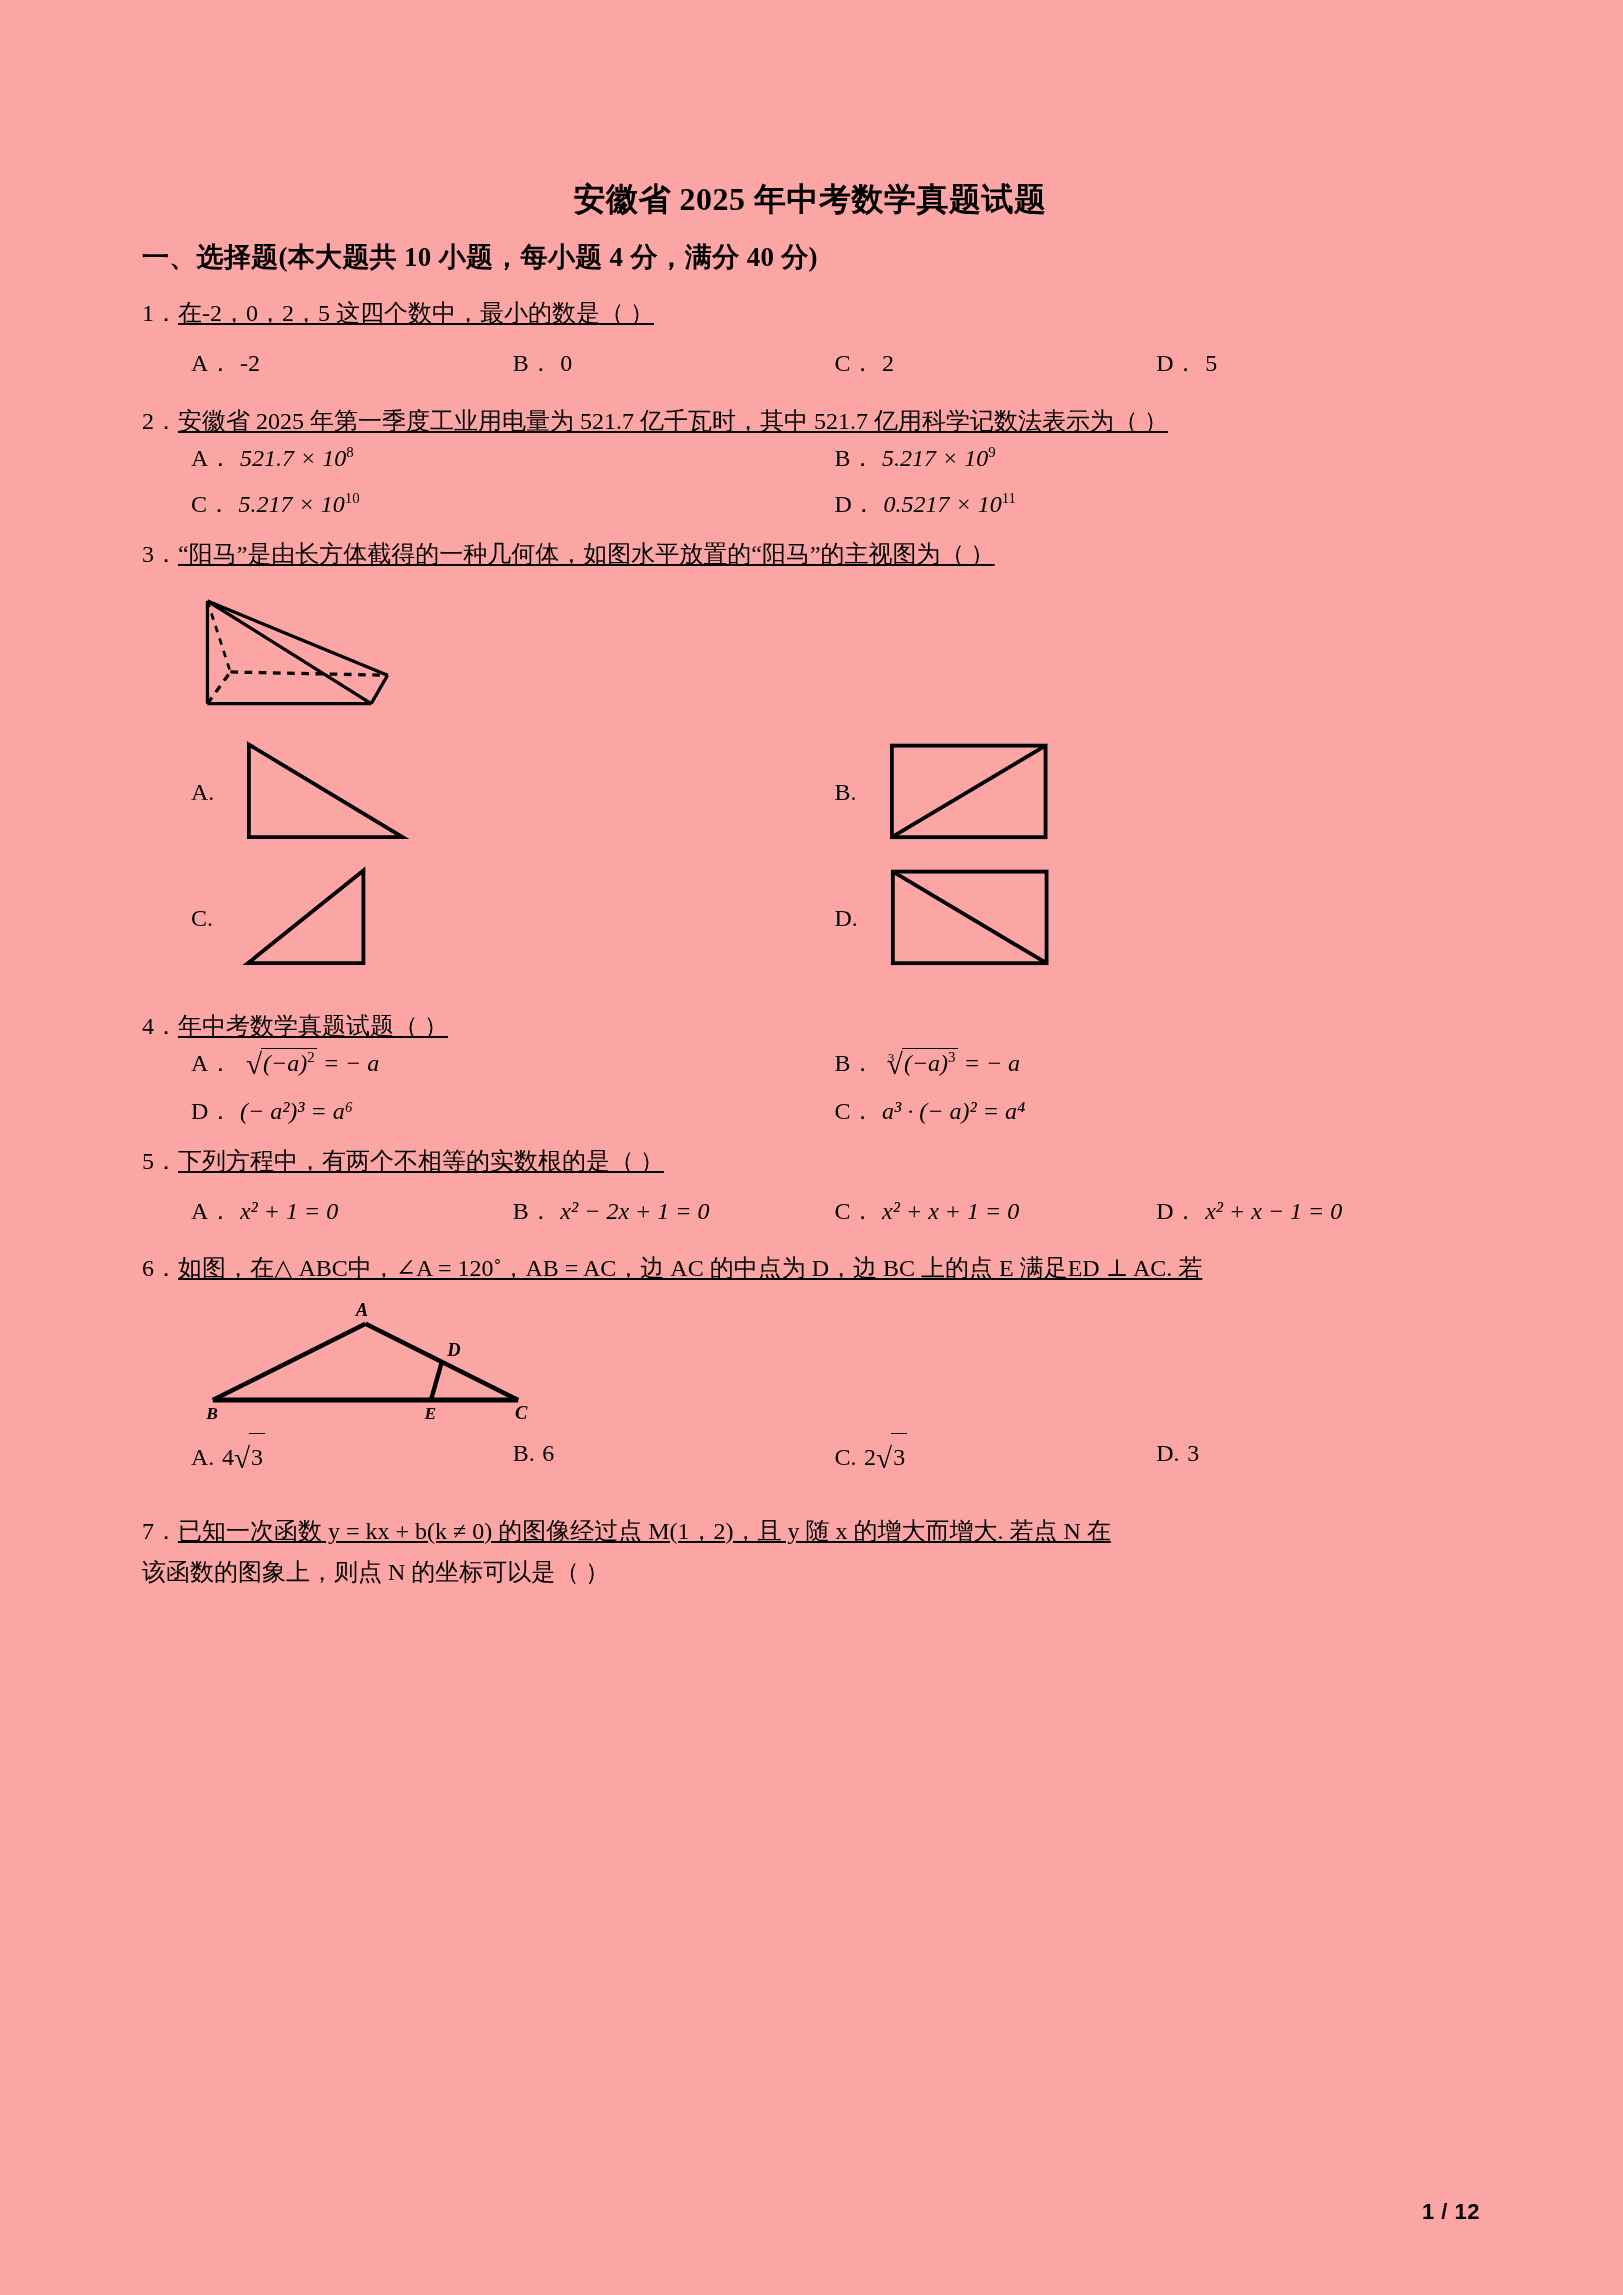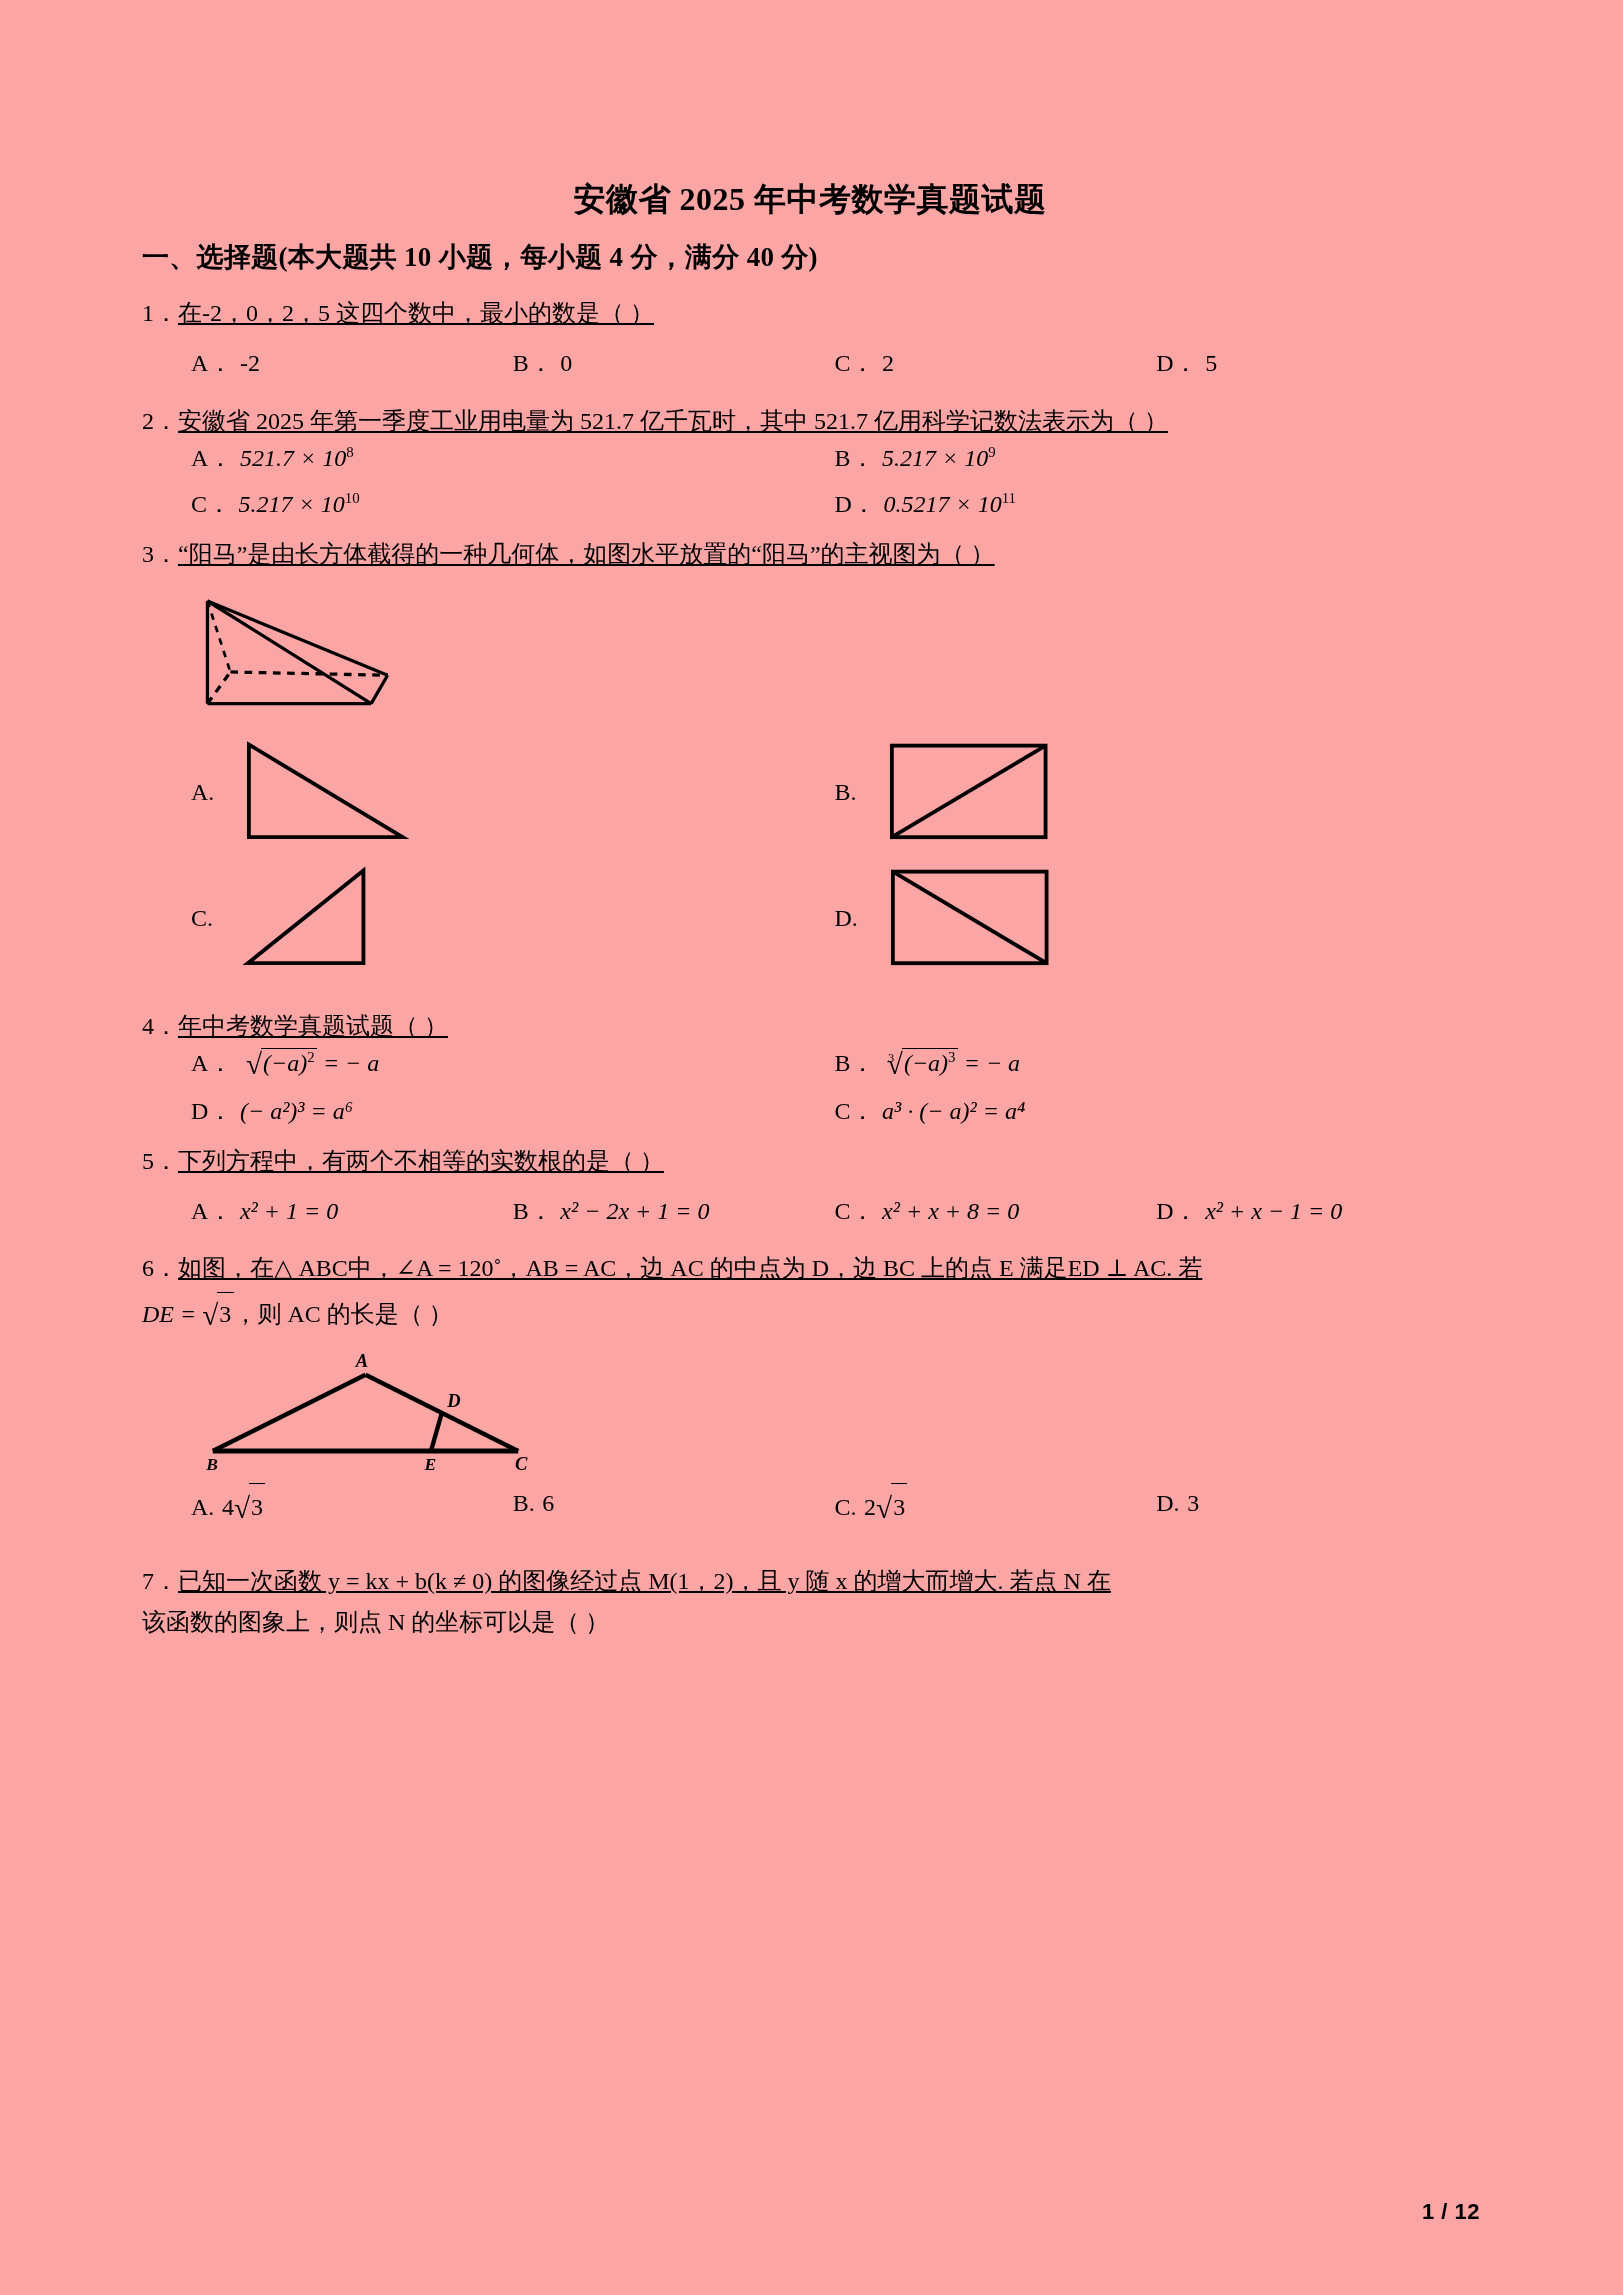--- a/index.html
+++ b/index.html
@@ -277,31 +277,28 @@
       </div>
     </div>
 
     <div class="question">
       <div class="q-stem">
         <span class="q-num">5．</span><span>下列方程中，有两个不相等的实数根的是（        ）</span>
       </div>
       <div class="options cols4">
         <div class="opt"><span class="opt-label">A．</span><span class="math">x² + 1 = 0</span></div>
         <div class="opt"><span class="opt-label">B．</span><span class="math">x² − 2x + 1 = 0</span></div>
-        <div class="opt"><span class="opt-label">C．</span><span class="math">x² + x + 8 = 0</span></div>
+        <div class="opt"><span class="opt-label">C．</span><span class="math">x² + x + 1 = 0</span></div>
         <div class="opt"><span class="opt-label">D．</span><span class="math">x² + x − 1 = 0</span></div>
       </div>
     </div>
 
     <div class="question">
       <div class="q-stem">
         <span class="q-num">6．</span><span>如图，在△ ABC中，∠A = 120˚，AB = AC，边 AC 的中点为 D，边 BC 上的点 E 满足ED ⊥ AC. 若</span>
-      </div>
-      <div class="q-stem-cont">
-        <span class="math">DE = </span><span class="radical"><span class="rad-sign">√</span><span class="rad-body">3</span></span><span>，则 AC 的长是（        ）</span>
       </div>
 
       <div class="fig-tri">
         <svg width="349" height="123" viewBox="0 0 640 225">
 
           <line x1="40" y1="185" x2="320" y2="45" stroke="#000" stroke-width="8"></line>
           <line x1="320" y1="45" x2="600" y2="185" stroke="#000" stroke-width="8"></line>
           <line x1="40" y1="185" x2="600" y2="185" stroke="#000" stroke-width="9"></line>
 
           <line x1="460" y1="115" x2="440" y2="185" stroke="#000" stroke-width="8"></line>

